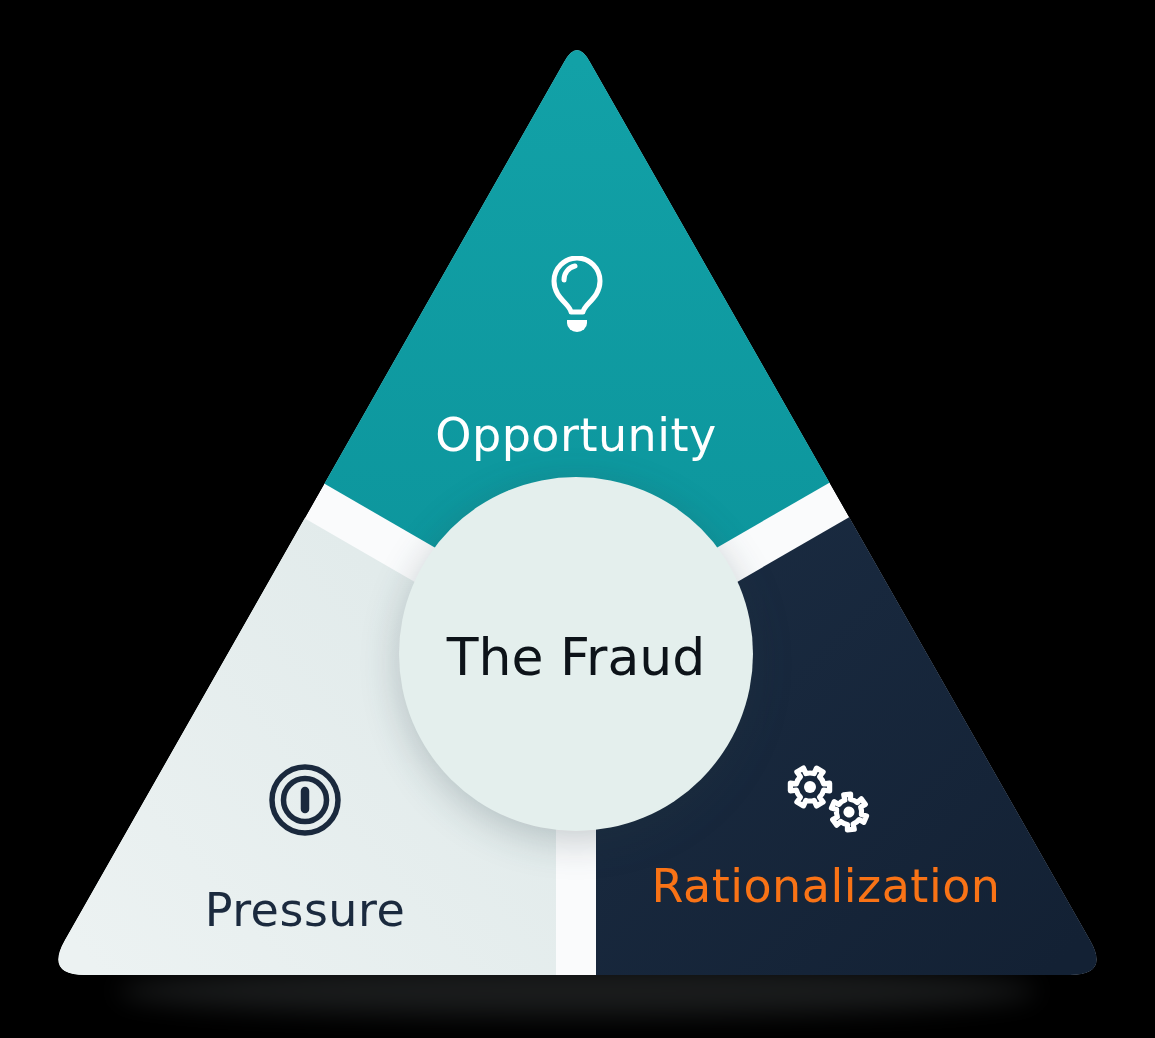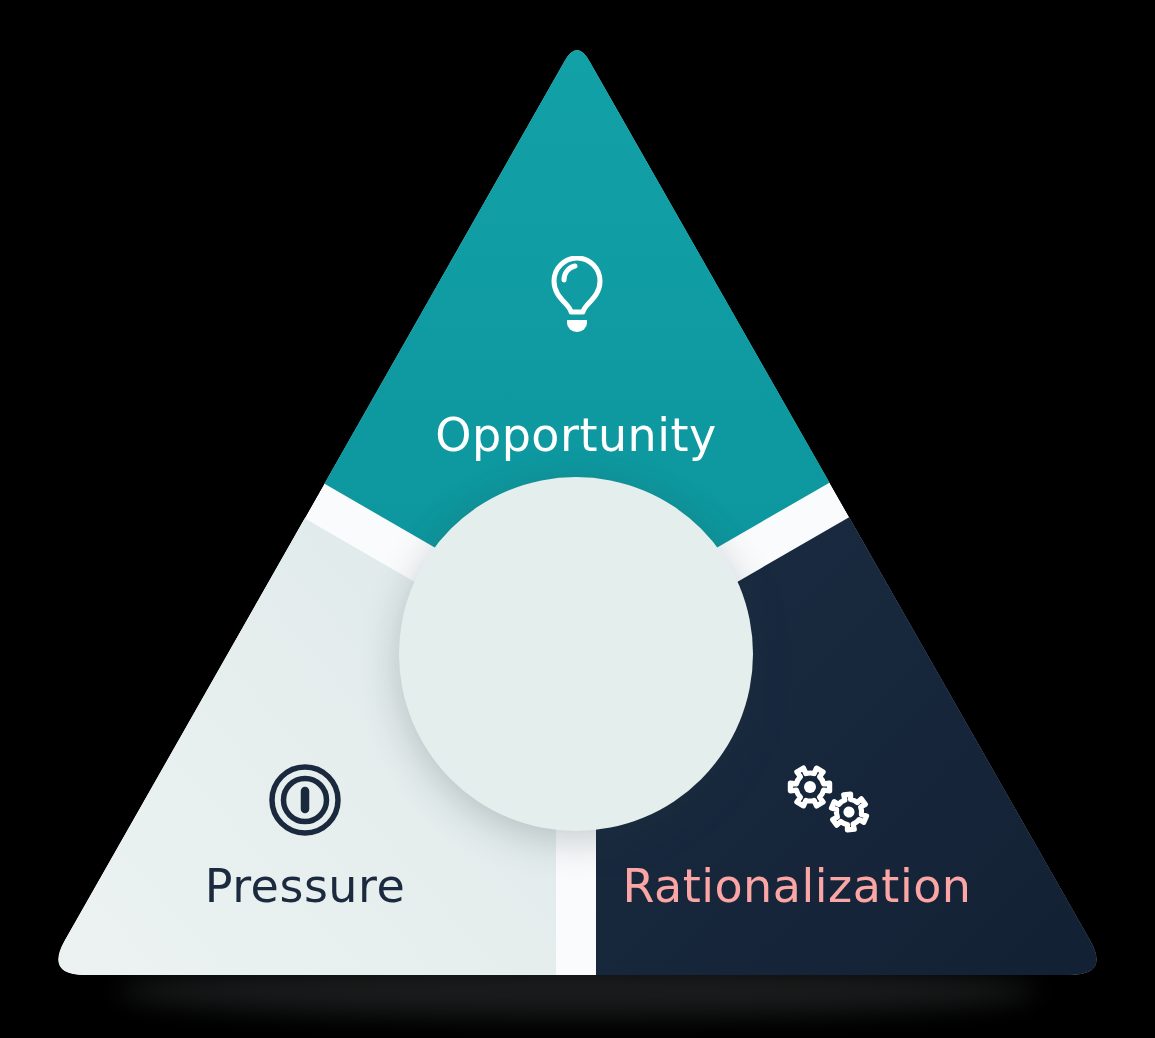--- a/index.html
+++ b/index.html
@@ -32,26 +32,26 @@
     font-size: 46px;
     letter-spacing: 0.5px;
     white-space: nowrap;
   }
   .label-opportunity {
     left: 276px; top: 368px; width: 600px; height: 56px;
     color: #FFFFFF;
     margin-top: 39px;
   }
   .label-pressure {
-    left: 105px; top: 858px; width: 400px; height: 56px;
+    left: 105px; top: 882px; width: 400px; height: 56px;
     color: #1B2A3E;
   }
   .label-rationalization {
-    left: 597px; top: 858px; width: 400px; height: 56px;
-    color: #fca5a5;
+    left: 626px; top: 858px; width: 400px; height: 56px;
+    color: #f97316;
   }
   .center-title {
     left: 376px; top: 592px; width: 400px; height: 130px;
     flex-direction: column;
     color: #0D1319;
     font-size: 52px;
     line-height: 64px;
   }
   .icon-box { position: absolute; }
   .icon-bulb   { left: 545px; top: 256px; width: 64px; height: 84px; }
@@ -110,20 +110,21 @@
     <svg width="64" height="84" viewBox="0 0 64 84">
       <path d="M26 56 C25 48 9 42 9 25 A23 23 0 0 1 55 25 C55 42 39 48 38 56 Z" fill="none" stroke="#FFFFFF" stroke-width="5" stroke-linejoin="round"></path>
       <path d="M19 24 A14 14 0 0 1 30 10" fill="none" stroke="#FFFFFF" stroke-width="5" stroke-linecap="round"></path>
       <path d="M22 64 h20 v3 a10 9 0 0 1 -20 0 Z" fill="#FFFFFF"></path>
     </svg>
   </div>
 
   <div class="overlay label label-opportunity">Opportunity</div>
 
   <div class="overlay center-title">
+    <div>The Fraud</div>
   </div>
 
   <div class="icon-box icon-gauge">
     <svg width="72" height="72" viewBox="0 0 72 72">
       <circle cx="36" cy="36" r="33" fill="none" stroke="#1A293D" stroke-width="5.5"></circle>
       <circle cx="36" cy="36" r="21.5" fill="none" stroke="#1A293D" stroke-width="5.5"></circle>
       <line x1="36" y1="27" x2="36" y2="45" stroke="#1A293D" stroke-width="8.5" stroke-linecap="round"></line>
     </svg>
   </div>
 

